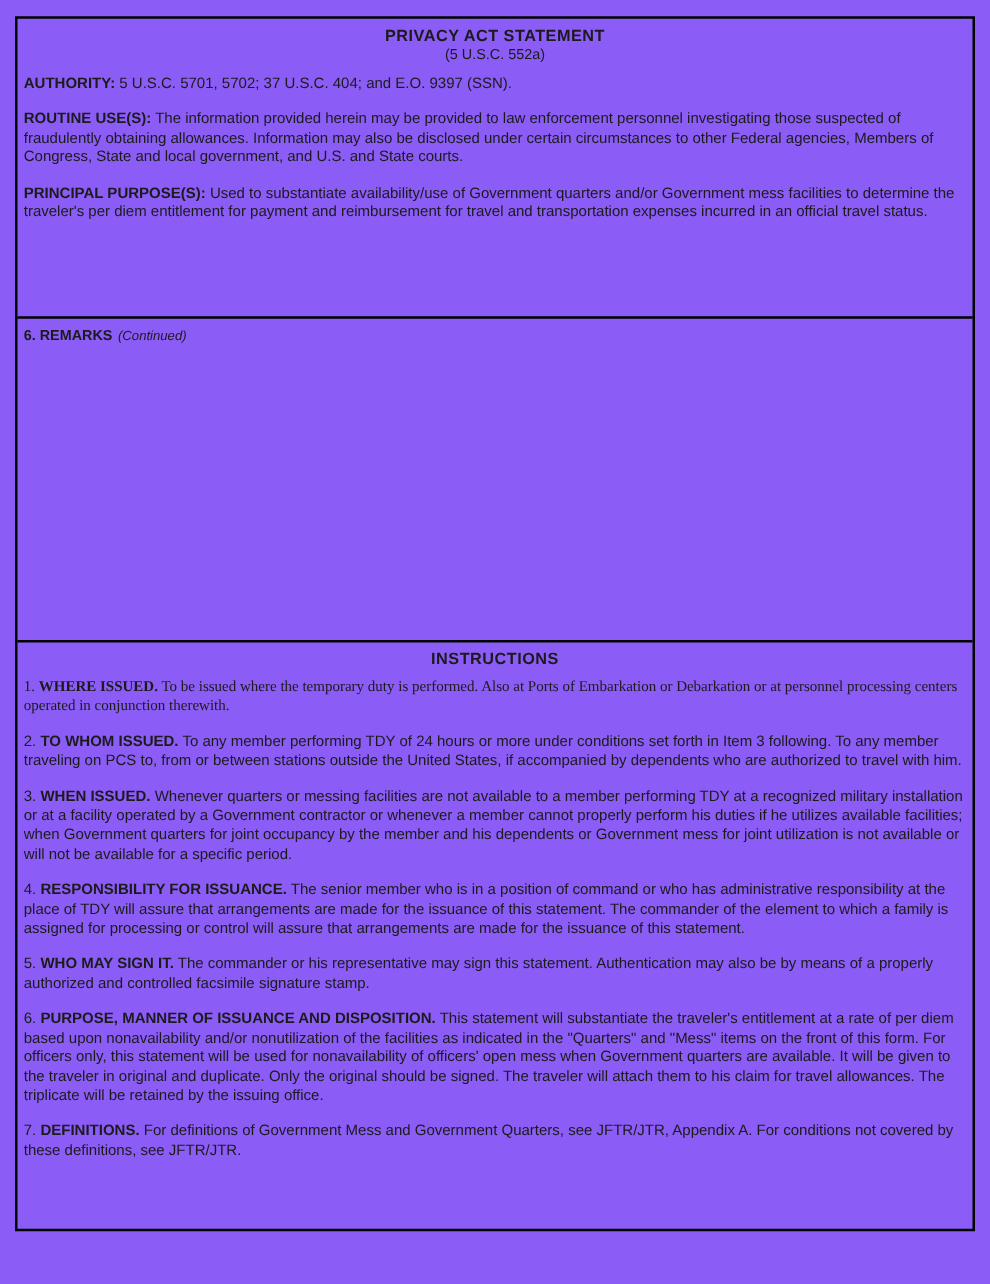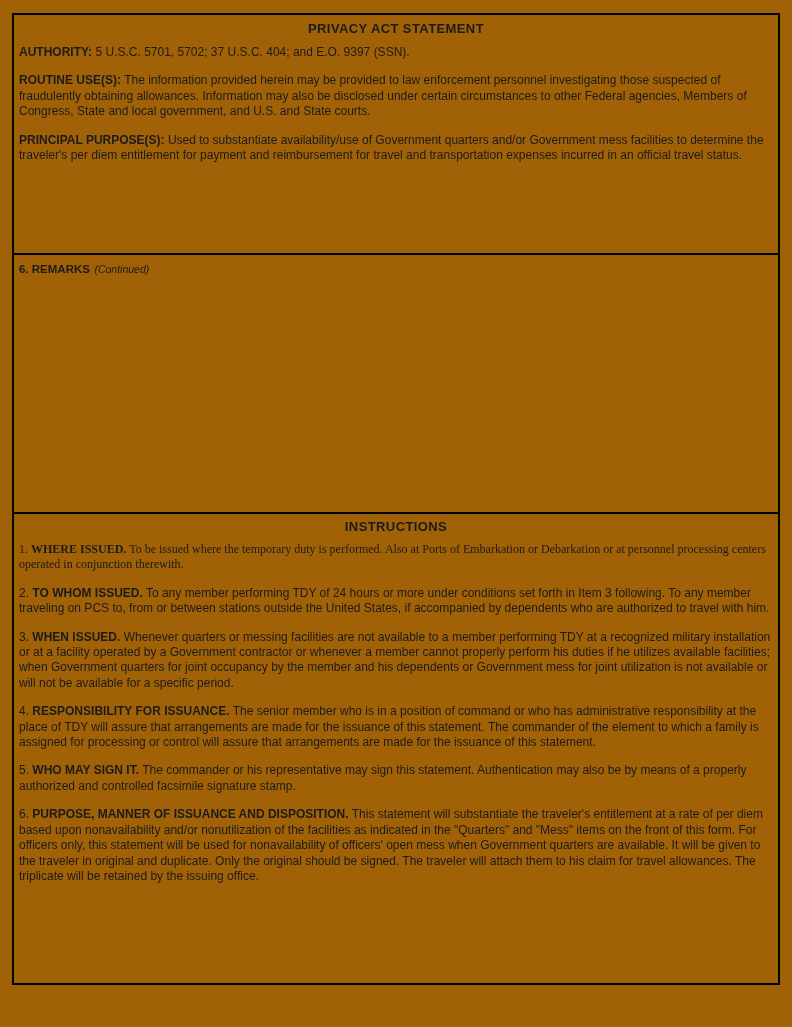--- a/index.html
+++ b/index.html
@@ -9,21 +9,21 @@
     width: 792px;
     height: 1027px;
     font-family: "Liberation Sans", sans-serif;
     color: #1b1b1b;
     -webkit-font-smoothing: antialiased;
   }
   .page {
     position: relative;
     width: 792px;
     height: 1027px;
-    background: #a16207;
+    background: #8b5cf6;
     overflow: hidden;
   }
   .form-box {
     position: absolute;
     left: 12px;
     top: 13px;
     width: 768px;
     height: 972px;
     border: 2px solid #000000;
     box-sizing: border-box;
@@ -79,20 +79,21 @@
   }
 </style>
 </head>
 <body>
 
 <div class="page">
   <div class="form-box">
 
     <div class="section sec-privacy">
       <div class="center-title">PRIVACY ACT STATEMENT</div>
+      <div class="center-sub">(5 U.S.C. 552a)</div>
 
       <p class="para first"><span class="b">AUTHORITY:</span> <span>5 U.S.C. 5701, 5702; 37 U.S.C. 404; and E.O. 9397 (SSN).</span></p>
 
       <p class="para"><span class="b">ROUTINE USE(S):</span> <span>The information provided herein may be provided to law enforcement personnel investigating those suspected of fraudulently obtaining allowances. Information may also be disclosed under certain circumstances to other Federal agencies, Members of Congress, State and local government, and U.S. and State courts.</span></p>
 
       <p class="para"><span class="b">PRINCIPAL PURPOSE(S):</span> <span>Used to substantiate availability/use of Government quarters and/or Government mess facilities to determine the traveler's per diem entitlement for payment and reimbursement for travel and transportation expenses incurred in an official travel status.</span></p>
 
     </div>
 
     <div class="section sec-remarks">
@@ -108,18 +109,19 @@
       <p class="para"><span>2.</span> <span class="b">TO WHOM ISSUED.</span> <span>To any member performing TDY of 24 hours or more under conditions set forth in Item 3 following. To any member traveling on PCS to, from or between stations outside the United States, if accompanied by dependents who are authorized to travel with him.</span></p>
 
       <p class="para"><span>3.</span> <span class="b">WHEN ISSUED.</span> <span>Whenever quarters or messing facilities are not available to a member performing TDY at a recognized military installation or at a facility operated by a Government contractor or whenever a member cannot properly perform his duties if he utilizes available facilities; when Government quarters for joint occupancy by the member and his dependents or Government mess for joint utilization is not available or will not be available for a specific period.</span></p>
 
       <p class="para"><span>4.</span> <span class="b">RESPONSIBILITY FOR ISSUANCE.</span> <span>The senior member who is in a position of command or who has administrative responsibility at the place of TDY will assure that arrangements are made for the issuance of this statement. The commander of the element to which a family is assigned for processing or control will assure that arrangements are made for the issuance of this statement.</span></p>
 
       <p class="para"><span>5.</span> <span class="b">WHO MAY SIGN IT.</span> <span>The commander or his representative may sign this statement. Authentication may also be by means of a properly authorized and controlled facsimile signature stamp.</span></p>
 
       <p class="para"><span>6.</span> <span class="b">PURPOSE, MANNER OF ISSUANCE AND DISPOSITION.</span> <span>This statement will substantiate the traveler's entitlement at a rate of per diem based upon nonavailability and/or nonutilization of the facilities as indicated in the "Quarters" and "Mess" items on the front of this form. For officers only, this statement will be used for nonavailability of officers' open mess when Government quarters are available. It will be given to the traveler in original and duplicate. Only the original should be signed. The traveler will attach them to his claim for travel allowances. The triplicate will be retained by the issuing office.</span></p>
 
+      <p class="para"><span>7.</span> <span class="b">DEFINITIONS.</span> <span>For definitions of Government Mess and Government Quarters, see JFTR/JTR, Appendix A. For conditions not covered by these definitions, see JFTR/JTR.</span></p>
     </div>
 
   </div>
 
   <div class="footer">DD FORM 1351-5 (BACK), JUL 1999</div>
 </div>
 
 </body></html>

